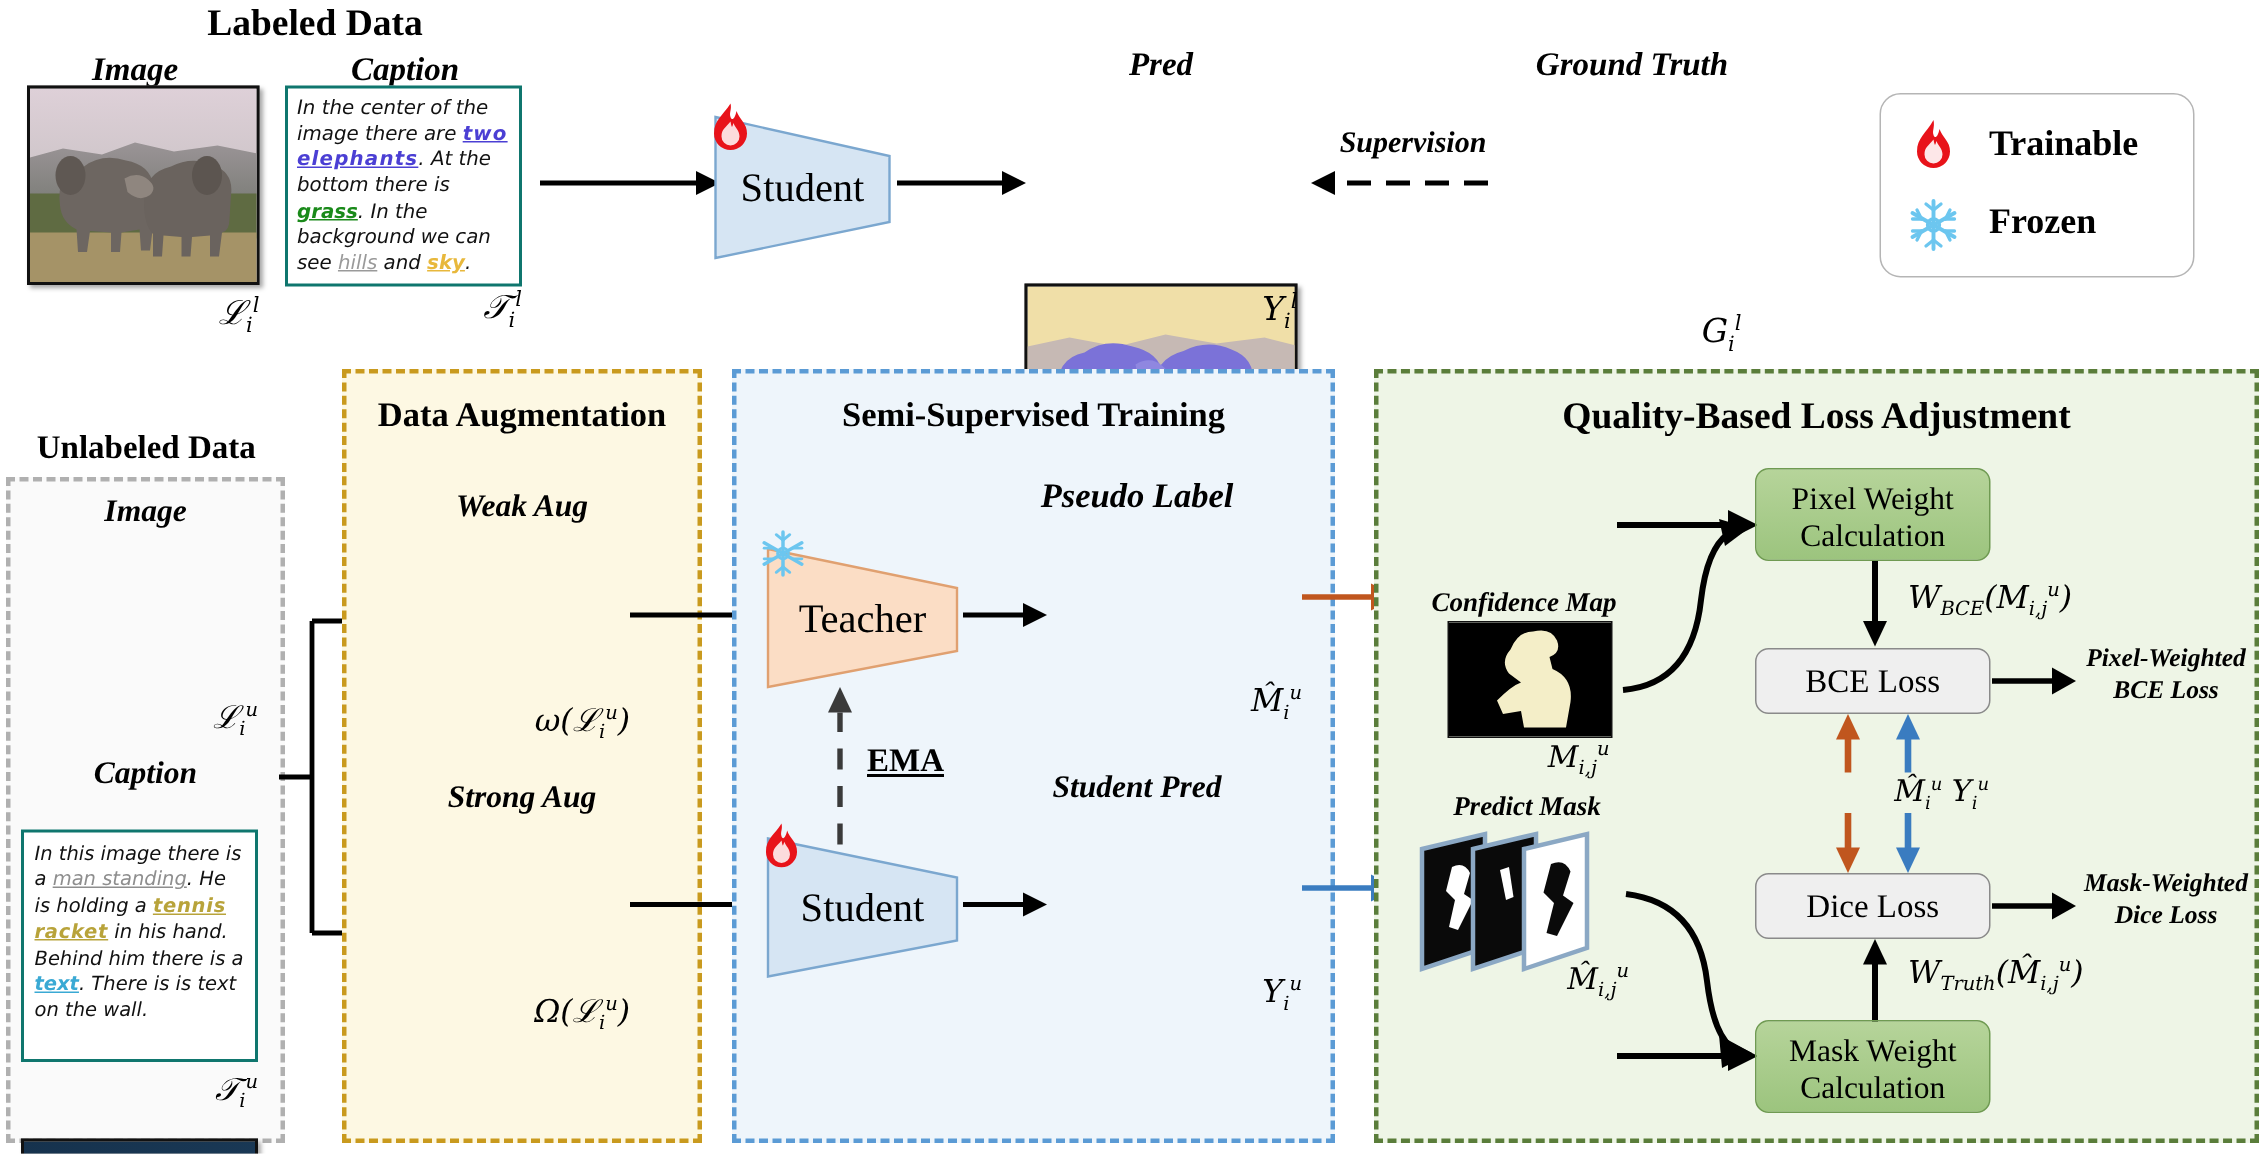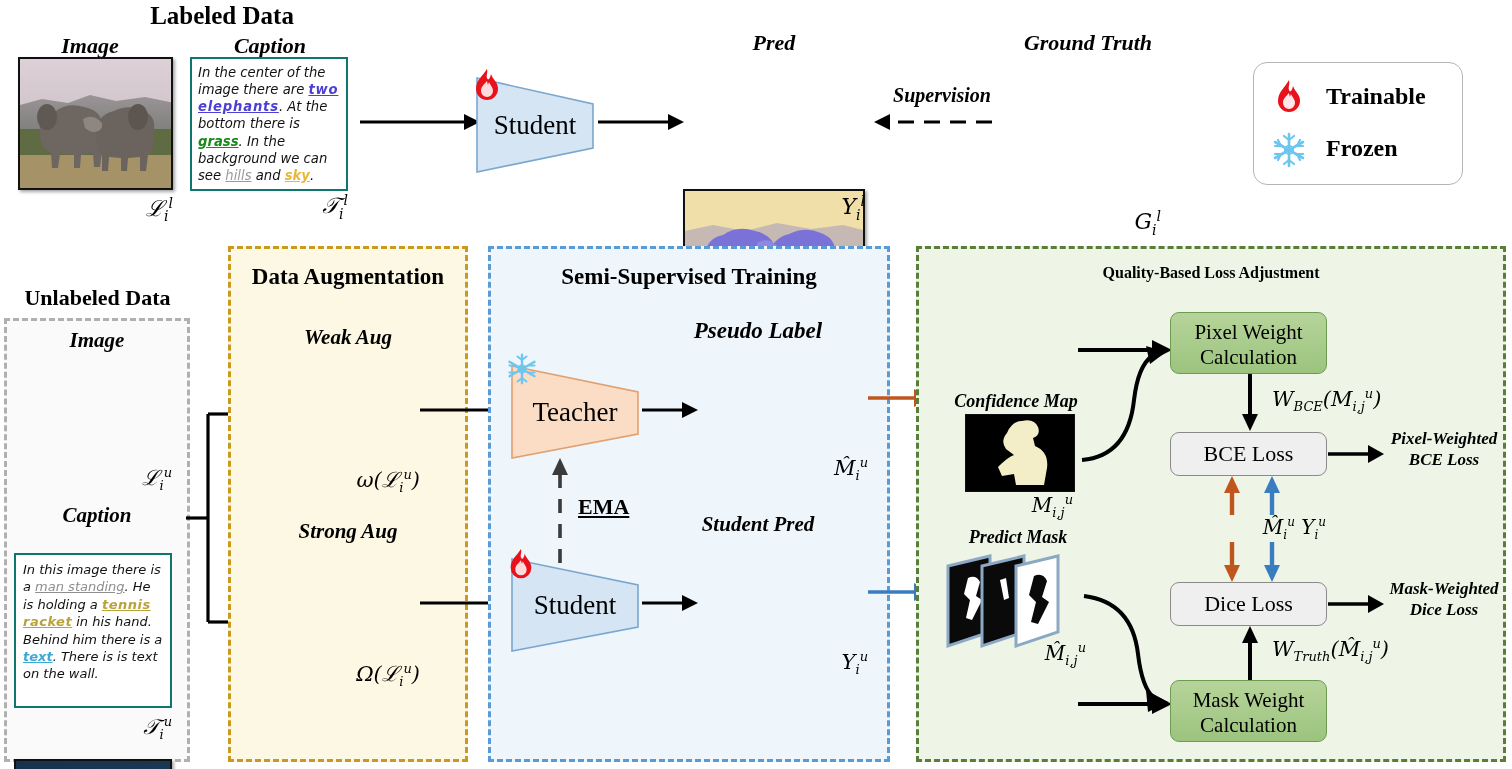--- a/index.html
+++ b/index.html
@@ -58,21 +58,21 @@
     </linearGradient>
 
     <linearGradient id="paraG" x1="0" y1="0" x2="1" y2="0">
       <stop offset="0" stop-color="#d8c070"></stop>
         <stop offset="0.5" stop-color="#f0e3b4"></stop>
       <stop offset="1" stop-color="#d8c070"></stop>
     </linearGradient>
   </defs>
 </svg>
 
-<div class="abs ttl" style="left:72px;top:2px;width:300px;font-size:25px;">Labeled Data</div>
+<div class="abs ttl" style="left:60px;top:2px;width:300px;font-size:25px;">Labeled Data</div>
 
 <div class="abs ttl-i" style="left:10px;top:33px;width:160px;font-size:22px;">Image</div>
 
 <div class="abs imgf" style="left:18px;top:57px;width:155px;height:133px;">
   <svg width="155" height="133" viewBox="0 0 155 133">
     <rect width="155" height="133" fill="url(#skyPhoto)"></rect>
     <path d="M0 46 L22 40 L48 44 L70 36 L96 42 L125 38 L155 44 L155 72 L0 72 Z" fill="url(#hillPhoto)"></path>
     <rect y="70" width="155" height="30" fill="#5f6b42"></rect>
     <rect y="96" width="155" height="37" fill="#a59367"></rect>
     <path d="M20 78 q-3 -22 16 -26 q12 -9 28 -4 q16 3 18 16 l4 16 q1 10 -4 12 l-2 16 l-6 0 l-1 -14 l-12 2 l-1 13 l-6 0 l0 -13 l-14 -1 l-2 14 l-6 0 l-1 -15 q-10 -5 -11 -16 Z" fill="#6d6661"></path>
@@ -329,21 +329,21 @@
     </svg>
 </div>
 <div class="abs" style="left:868px;top:580px;">
   <svg width="64" height="24">
       <line x1="0" y1="12" x2="46" y2="12" stroke="#3a7cc0" stroke-width="3.6"></line>
   <polygon points="46,3 64,12 46,21" fill="#3a7cc0"></polygon>
     </svg>
 </div>
 
 <div class="abs panel p-qual" style="left:916px;top:246px;width:590px;height:516px;"></div>
-<div class="abs ttl" style="left:916px;top:264px;width:590px;font-size:16px;">Quality-Based Loss Adjustment</div>
+<div class="abs ttl" style="left:916px;top:264px;width:590px;font-size:25px;">Quality-Based Loss Adjustment</div>
 
 <div class="abs ttl-i" style="left:936px;top:391px;width:160px;font-size:18px;">Confidence Map</div>
 <div class="abs" style="left:965px;top:414px;width:108px;height:76px;border:1px solid #111;overflow:hidden;">
   <svg width="108" height="76" viewBox="0 0 108 76">
     <rect width="108" height="76" fill="#000"></rect>
     <path d="M56 6 q12 -3 16 6 q3 8 -5 11 l2 8 q14 6 12 22 l-3 17 l-28 0 l-2 -11 l-12 2 l-4 -9 q10 -10 16 -12 l-8 -6 q-6 -8 1 -16 q5 -12 15 -12 Z" fill="#f4eec8"></path>
   </svg>
 </div>
 <div class="abs math" style="left:965px;top:492px;width:108px;font-size:20px;">M<sub style="font-size:13px">i,j</sub><sup style="font-size:13px">u</sup></div>
 

